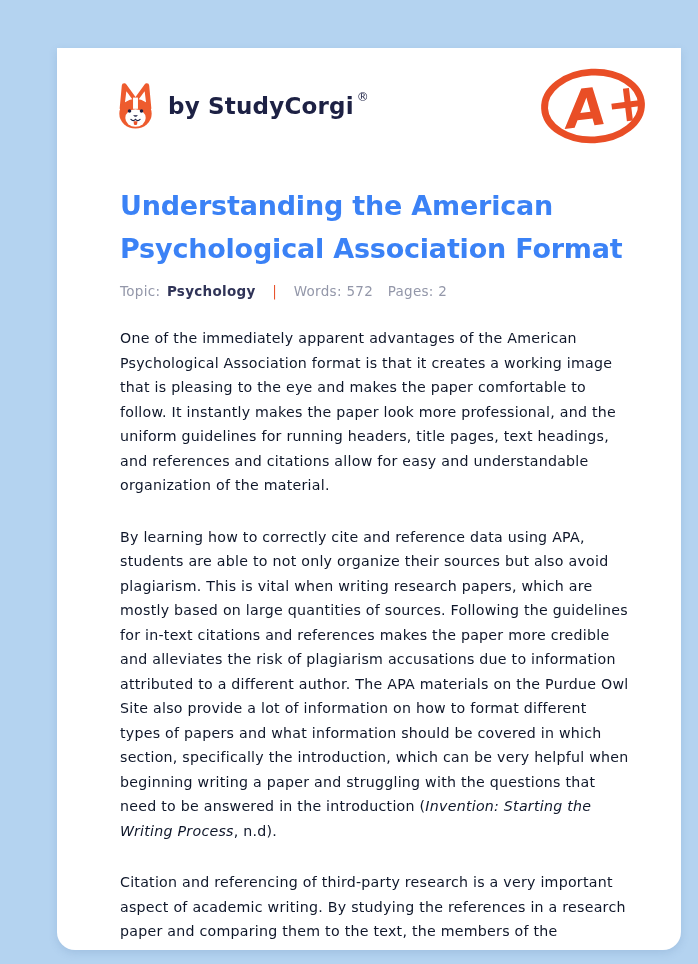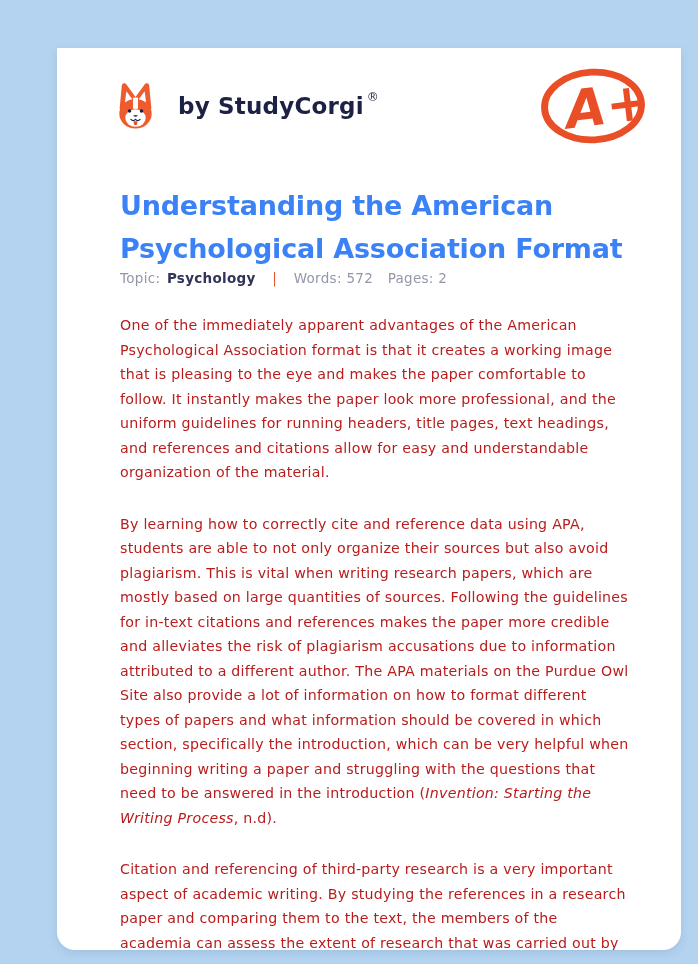--- a/index.html
+++ b/index.html
@@ -20,48 +20,49 @@
     box-shadow: 0 3px 8px rgba(70,110,160,0.18);
   }
   .header {
     height: 88px;
     display: flex; align-items: center; justify-content: space-between;
     margin-left: -7px; margin-right: -18px;
   }
   .brand { display: flex; align-items: center; cursor: pointer; }
   .brand svg { display: block; }
   .brand-text {
-    margin-left: 20px;
+    margin-left: 10px;
     font-size: 23px; font-weight: 700; color: #1D2144;
     letter-spacing: 0.2px;
   }
   .reg {
     font-size: 12px; color: #1D2144; font-weight: 400;
     vertical-align: super; margin-left: 3px; position: relative; top: -9px;
   }
   .badge { display: block; }
   .title {
     margin: 34px 0 0 0;
     font-size: 27px; line-height: 43px; font-weight: 700;
     color: #3b82f6; letter-spacing: -0.2px;
   }
   .meta {
+    margin-top: 13px;
     font-size: 13.5px; color: #9397A9; letter-spacing: 0.3px;
   }
   .meta .topic {
     color: #303458; font-weight: 600; text-decoration: none;
     margin-left: 2px; cursor: pointer;
   }
   .meta .sep { color: #E8542E; margin: 0 12px; }
   .meta .gap { margin-left: 10px; }
   .essay { margin-top: 27px; }
   .essay p {
     margin: 0 0 27px 0;
     font-size: 14.2px; line-height: 24.5px;
-    color: #b91c1c; letter-spacing: 0.25px;
+    color: #0f172a; letter-spacing: 0.25px;
   }
   .essay em { font-style: italic; }
 </style>
 </head>
 <body>
 
 <div class="card">
 
   <header class="header">
     <div class="brand">

